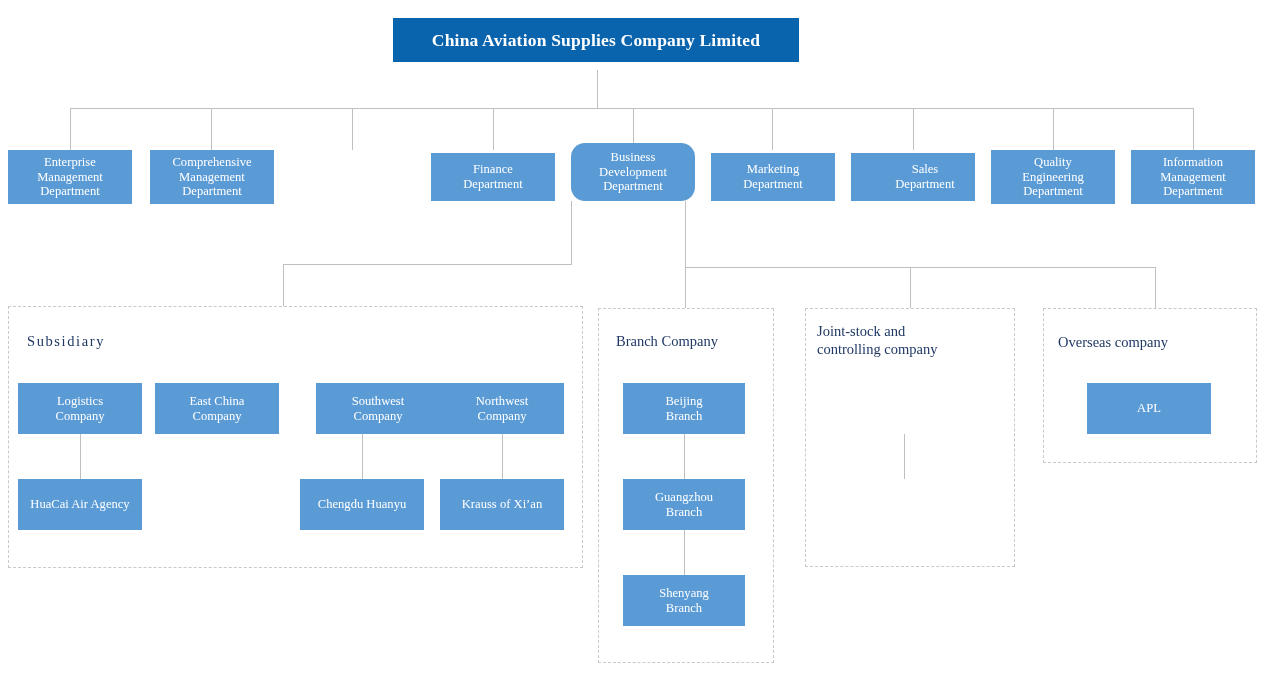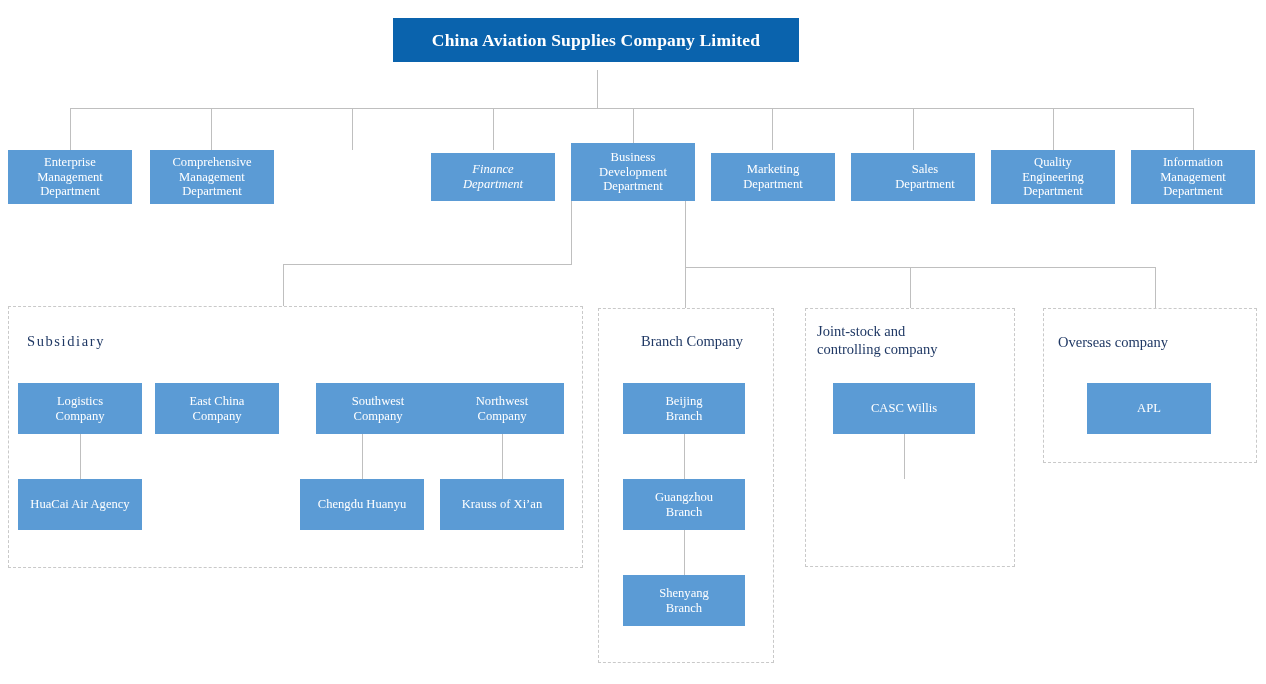--- a/index.html
+++ b/index.html
@@ -97,23 +97,23 @@
   <div class="line v" style="left:913px;  top:108px; height:42px;"></div>
   <div class="line v" style="left:1053px; top:108px; height:42px;"></div>
   <div class="line v" style="left:1193px; top:108px; height:42px;"></div>
 
   <div class="box dept-box" style="left: 8px; top: 150px; width: 124px; height: 54px; white-space: pre-line;">Enterprise
 Management
 Department</div>
   <div class="box dept-box" style="left: 150px; top: 150px; width: 124px; height: 54px; white-space: pre-line;">Comprehensive
 Management
 Department</div>
-  <div class="box dept-box" style="left: 431px; top: 153px; width: 124px; height: 48px; white-space: pre-line; font-style: italic;">Finance
+  <div class="box dept-box" style="left: 431px; top: 153px; width: 124px; height: 48px; white-space: pre-line;">Finance
 Department</div>
-  <div class="box dept-box" style="left: 571px; top: 143px; width: 124px; height: 58px; white-space: pre-line;">Business
+  <div class="box dept-box" style="left: 571px; top: 143px; width: 124px; height: 58px; white-space: pre-line; border-radius: 14px;">Business
 Development
 Department</div>
   <div class="box dept-box" style="left: 711px; top: 153px; width: 124px; height: 48px; white-space: pre-line;">Marketing
 Department</div>
   <div class="box dept-box" style="left: 851px; top: 153px; width: 124px; height: 48px; white-space: pre-line; padding-left: 28px;">Sales
 Department</div>
   <div class="box dept-box" style="left: 991px; top: 150px; width: 124px; height: 54px; white-space: pre-line;">Quality
 Engineering
 Department</div>
   <div class="box dept-box" style="left: 1131px; top: 150px; width: 124px; height: 54px; white-space: pre-line;">Information
@@ -144,36 +144,35 @@
 
   <div class="line v" style="left:80px;  top:434px; height:45px;"></div>
   <div class="line v" style="left:362px; top:434px; height:45px;"></div>
   <div class="line v" style="left:502px; top:434px; height:45px;"></div>
 
   <div class="box unit-box" style="left:18px;  top:479px; width:124px; height:51px;">HuaCai Air Agency</div>
   <div class="box unit-box" style="left:440px; top:479px; width:124px; height:51px;">Krauss of Xi’an</div>
   <div class="box unit-box" style="left:300px; top:479px; width:124px; height:51px;">Chengdu Huanyu</div>
 
   <div class="group" style="left:598px; top:308px; width:176px; height:355px;"></div>
-  <div class="group-title" style="left:641px; top:332px;text-align:center;">Branch Company</div>
+  <div class="group-title" style="left:616px; top:332px;text-align:center;">Branch Company</div>
 
   <div class="box unit-box" style="left: 623px; top: 383px; width: 122px; height: 51px; white-space: pre-line;">Beijing
 Branch</div>
   <div class="line v" style="left:684px; top:434px; height:45px;"></div>
   <div class="box unit-box" style="left: 623px; top: 479px; width: 122px; height: 51px; white-space: pre-line;">Guangzhou
 Branch</div>
   <div class="line v" style="left:684px; top:530px; height:45px;"></div>
   <div class="box unit-box" style="left: 623px; top: 575px; width: 122px; height: 51px; white-space: pre-line;">Shenyang
 Branch</div>
 
   <div class="group" style="left:805px; top:308px; width:210px; height:259px;"></div>
   <div class="group-title" style="left: 817px; top: 322px; white-space: pre-line;">Joint-stock and
 controlling company</div>
 
-  <div class="box unit-box" style="left:833px; top:383px; width:142px; height:51px;">CASC Willis</div>
   <div class="line v" style="left:904px; top:434px; height:45px;"></div>
 
   <div class="group" style="left:1043px; top:308px; width:214px; height:155px;"></div>
   <div class="group-title" style="left:1058px; top:333px;">Overseas company</div>
 
   <div class="box unit-box" style="left:1087px; top:383px; width:124px; height:51px;">APL</div>
 
 </div>
 
 </body></html>

